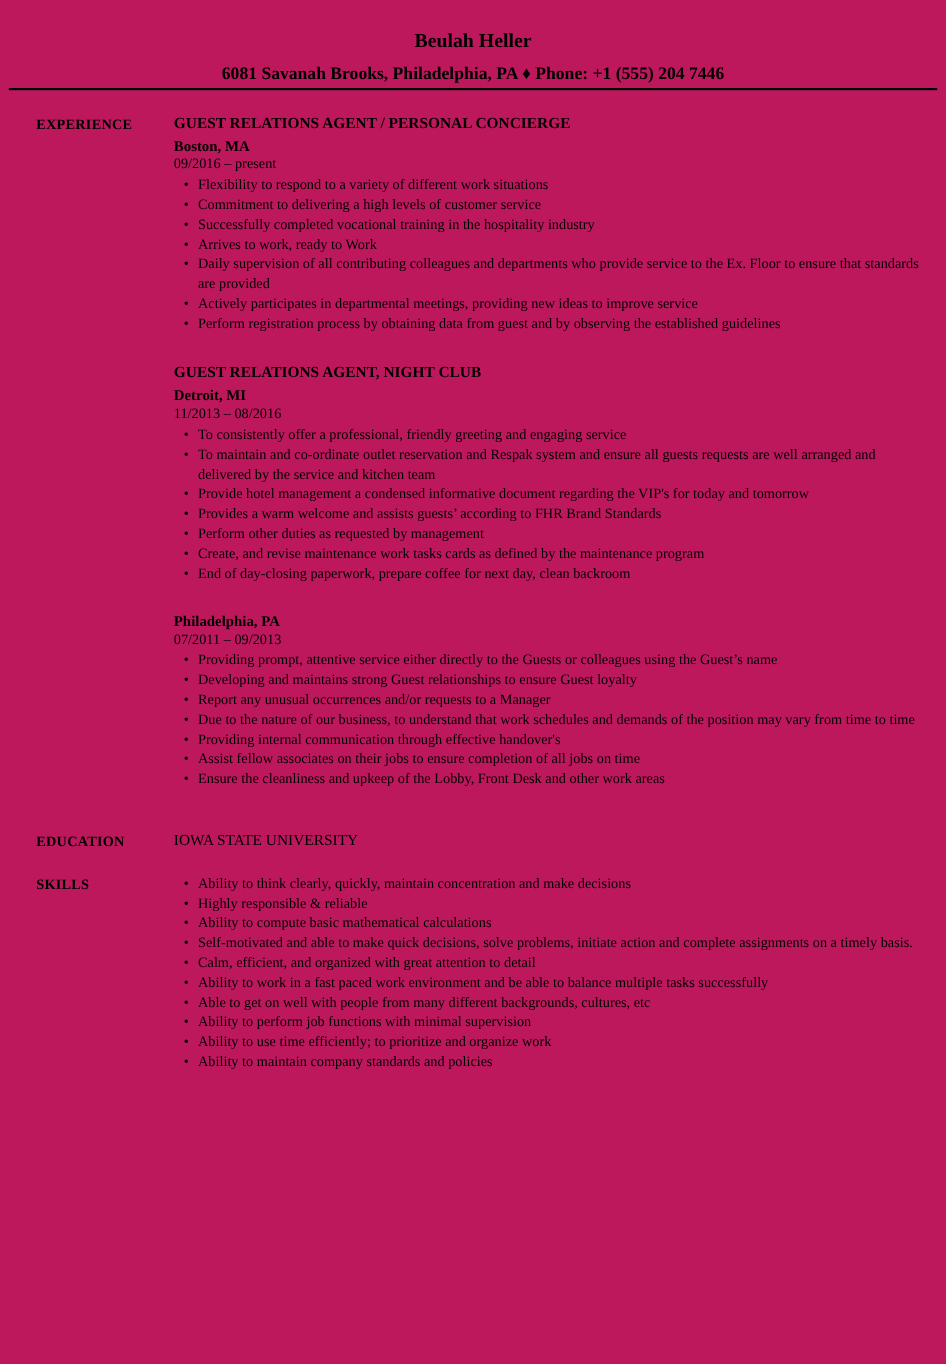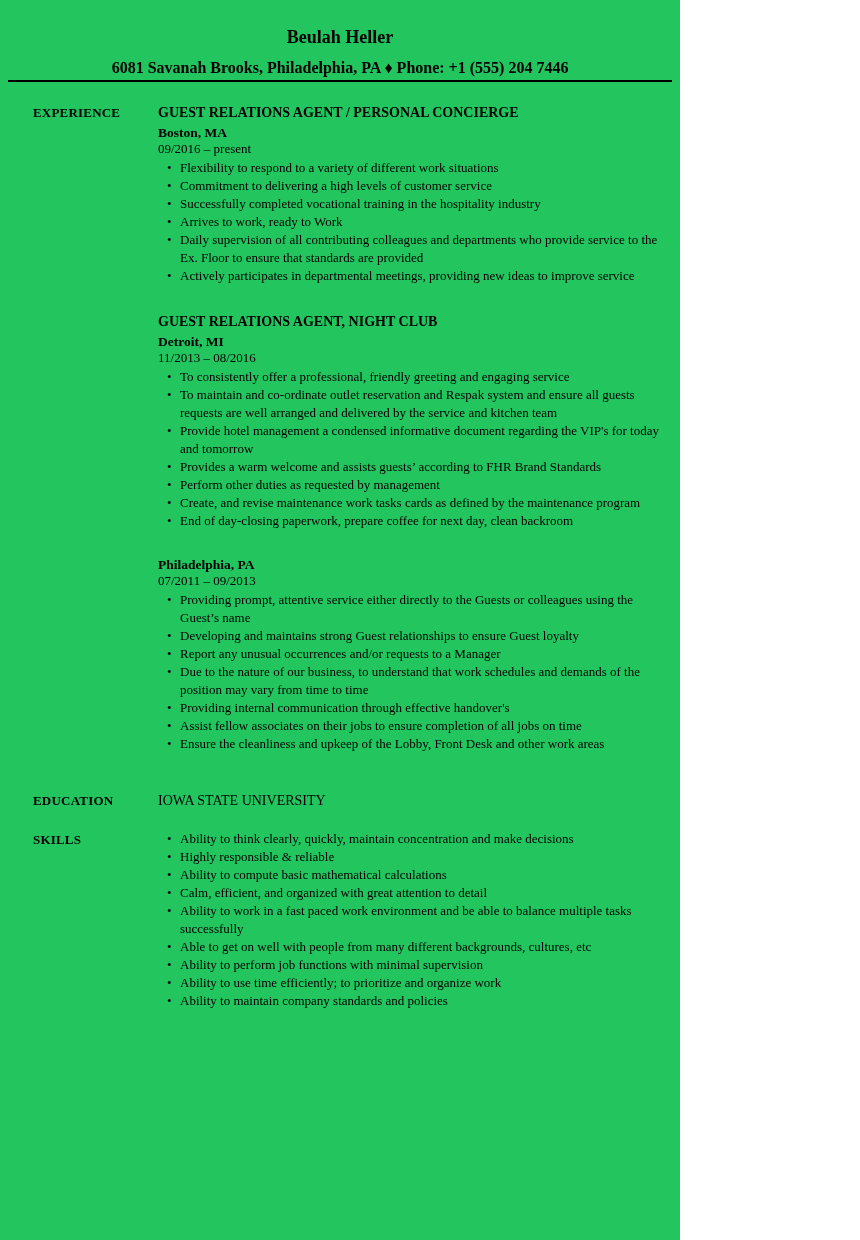--- a/index.html
+++ b/index.html
@@ -5,21 +5,21 @@
   * { margin: 0; padding: 0; box-sizing: border-box; }
   html, body { background: #ffffff; }
   body {
     width: 860px;
     height: 1240px;
     margin: 0 auto;
     font-family: "Liberation Serif", "DejaVu Serif", serif;
     color: #000000;
     overflow: hidden;
   }
-  .page { width: 680px; height: 1240px; background: #22c55e; }
+  .page { width: 860px; height: 1240px; background: #be185d; }
 
   
   .header { text-align: center; padding-top: 27px; }
   .name {
     font-size: 18px;
     font-weight: bold;
     line-height: 20px;
   }
   .contact {
     font-size: 16px;
@@ -122,20 +122,21 @@
         <div class="job-title">GUEST RELATIONS AGENT / PERSONAL CONCIERGE</div>
         <div class="job-location">Boston, MA</div>
         <div class="job-dates">09/2016 – present</div>
         <ul class="bullets">
           <li>Flexibility to respond to a variety of different work situations</li>
           <li>Commitment to delivering a high levels of customer service</li>
           <li>Successfully completed vocational training in the hospitality industry</li>
           <li>Arrives to work, ready to Work</li>
           <li>Daily supervision of all contributing colleagues and departments who provide service to the Ex. Floor to ensure that standards are provided</li>
           <li>Actively participates in departmental meetings, providing new ideas to improve service</li>
+          <li>Perform registration process by obtaining data from guest and by observing the established guidelines</li>
         </ul>
       </div>
 
       <div class="job">
         <div class="job-title">GUEST RELATIONS AGENT, NIGHT CLUB</div>
         <div class="job-location">Detroit, MI</div>
         <div class="job-dates">11/2013 – 08/2016</div>
         <ul class="bullets">
           <li>To consistently offer a professional, friendly greeting and engaging service</li>
           <li>To maintain and co-ordinate outlet reservation and Respak system and ensure all guests requests are well arranged and delivered by the service and kitchen team</li>
@@ -171,20 +172,21 @@
     </div>
   </div>
 
   <div class="section section-skills">
     <div class="section-label">SKILLS</div>
     <div class="section-content">
       <ul class="bullets">
         <li>Ability to think clearly, quickly, maintain concentration and make decisions</li>
         <li>Highly responsible &amp; reliable</li>
         <li>Ability to compute basic mathematical calculations</li>
+        <li>Self-motivated and able to make quick decisions, solve problems, initiate action and complete assignments on a timely basis.</li>
         <li>Calm, efficient, and organized with great attention to detail</li>
         <li>Ability to work in a fast paced work environment and be able to balance multiple tasks successfully</li>
         <li>Able to get on well with people from many different backgrounds, cultures, etc</li>
         <li>Ability to perform job functions with minimal supervision</li>
         <li>Ability to use time efficiently; to prioritize and organize work</li>
         <li>Ability to maintain company standards and policies</li>
       </ul>
     </div>
   </div>
 

